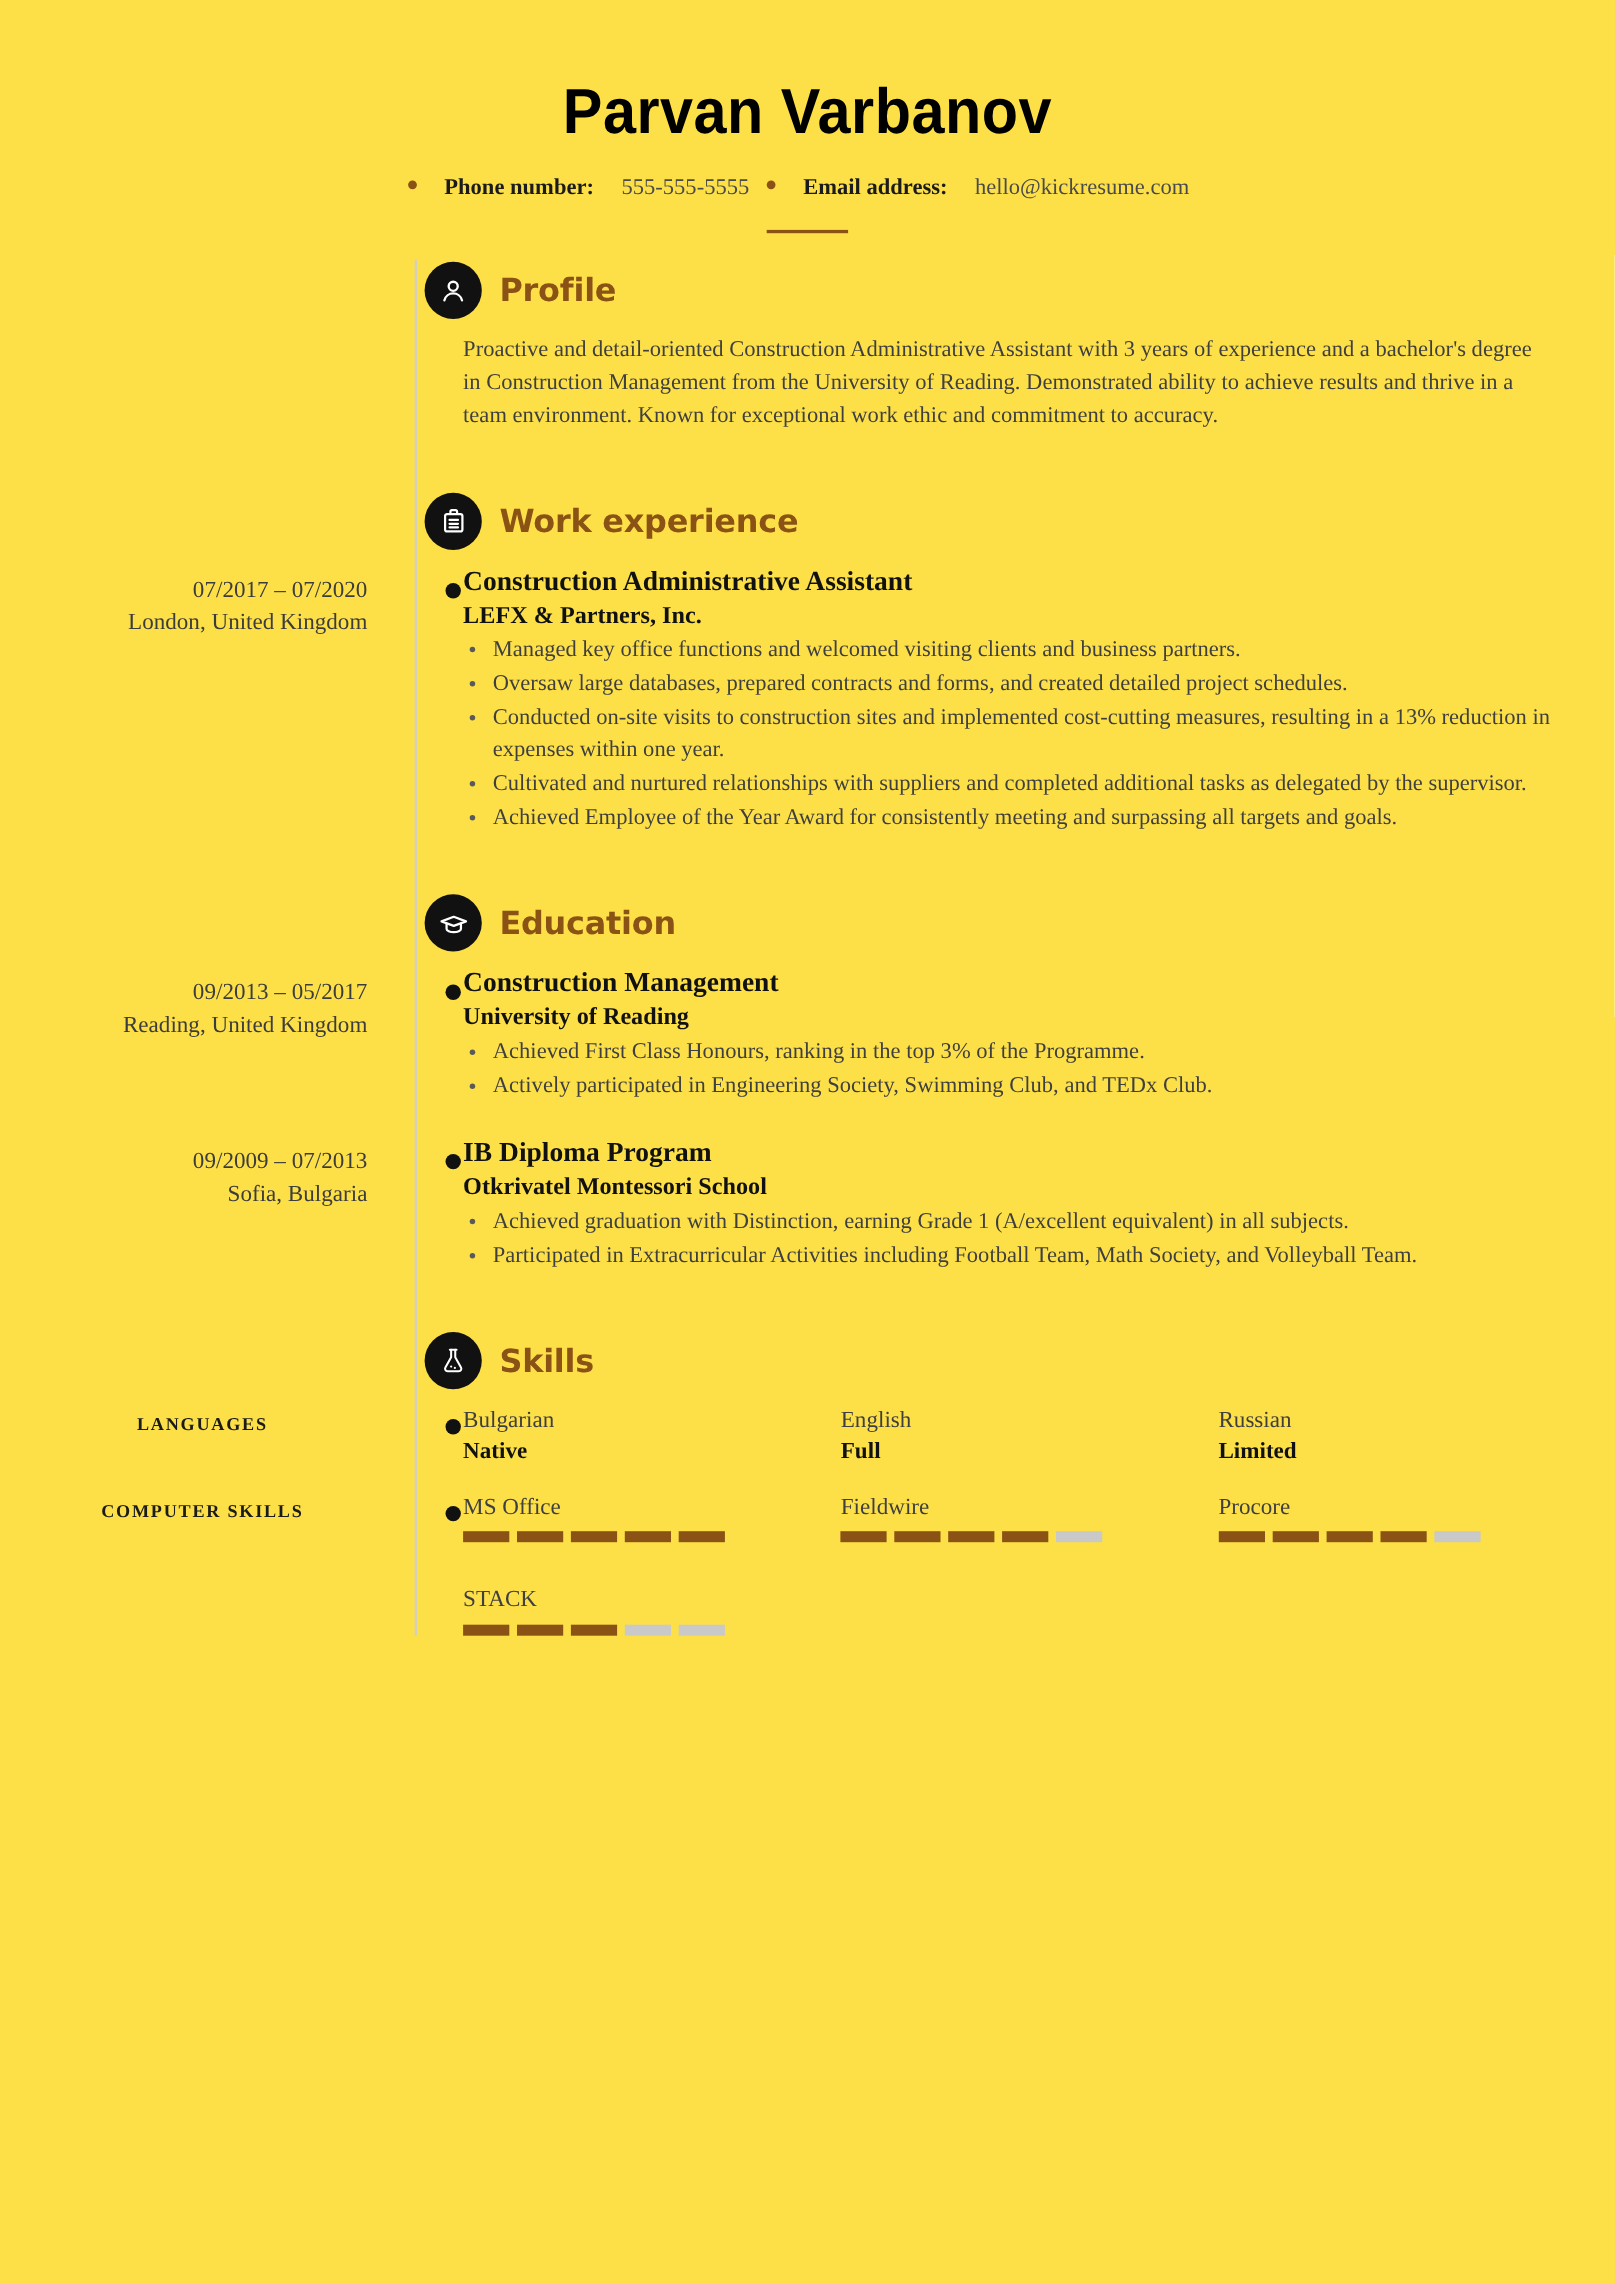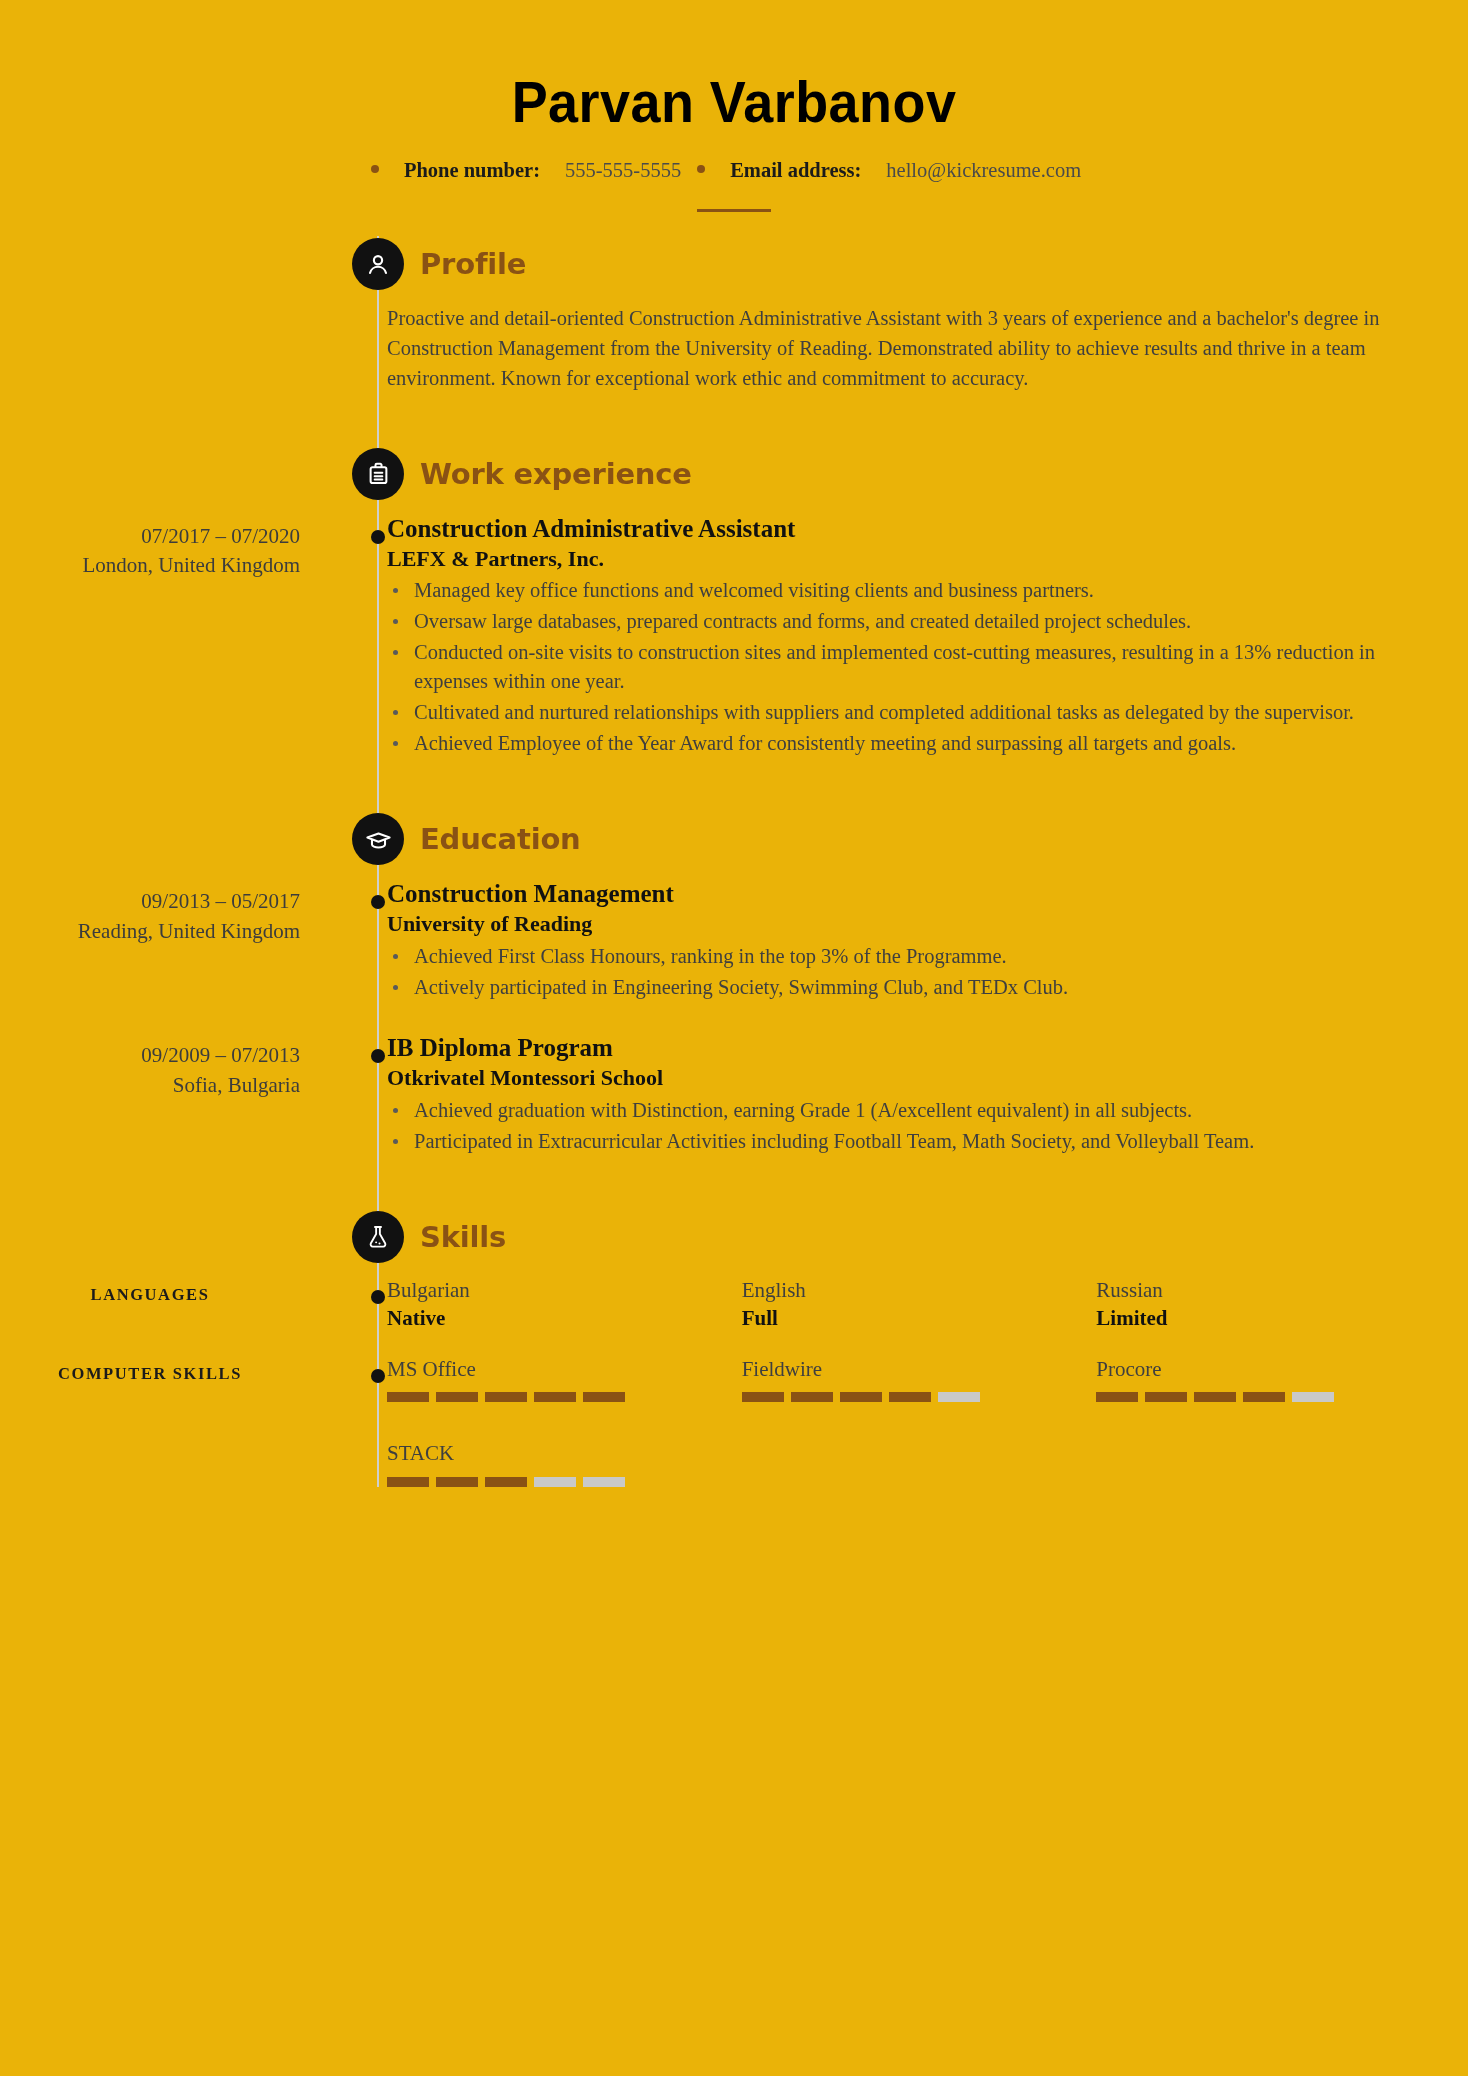--- a/index.html
+++ b/index.html
@@ -13,21 +13,21 @@
     font-family: "Liberation Serif", serif;
     color: #333333;
     position: relative;
     overflow: hidden;
   }
 
   .page {
     position: relative;
     width: 1468px;
     height: 2076px;
-    background: #eab308;
+    background: #fde047;
   }
 
   
   .header {
     text-align: center;
     padding-top: 72px;
   }
   .name {
     font-family: "Liberation Sans Narrow", "Liberation Sans", sans-serif;
     font-weight: bold;
@@ -87,20 +87,21 @@
     position: absolute;
     left: 377px;
     top: 0;
     bottom: 0;
     width: 2px;
     background: #cfcfcf;
   }
 
   .section {
     position: relative;
+    padding-left: 34px;
   }
   .section-header {
     position: relative;
     height: 64px;
     margin-bottom: 4px;
   }
   .section-icon {
     position: absolute;
     left: 352px;
     top: 2px;

